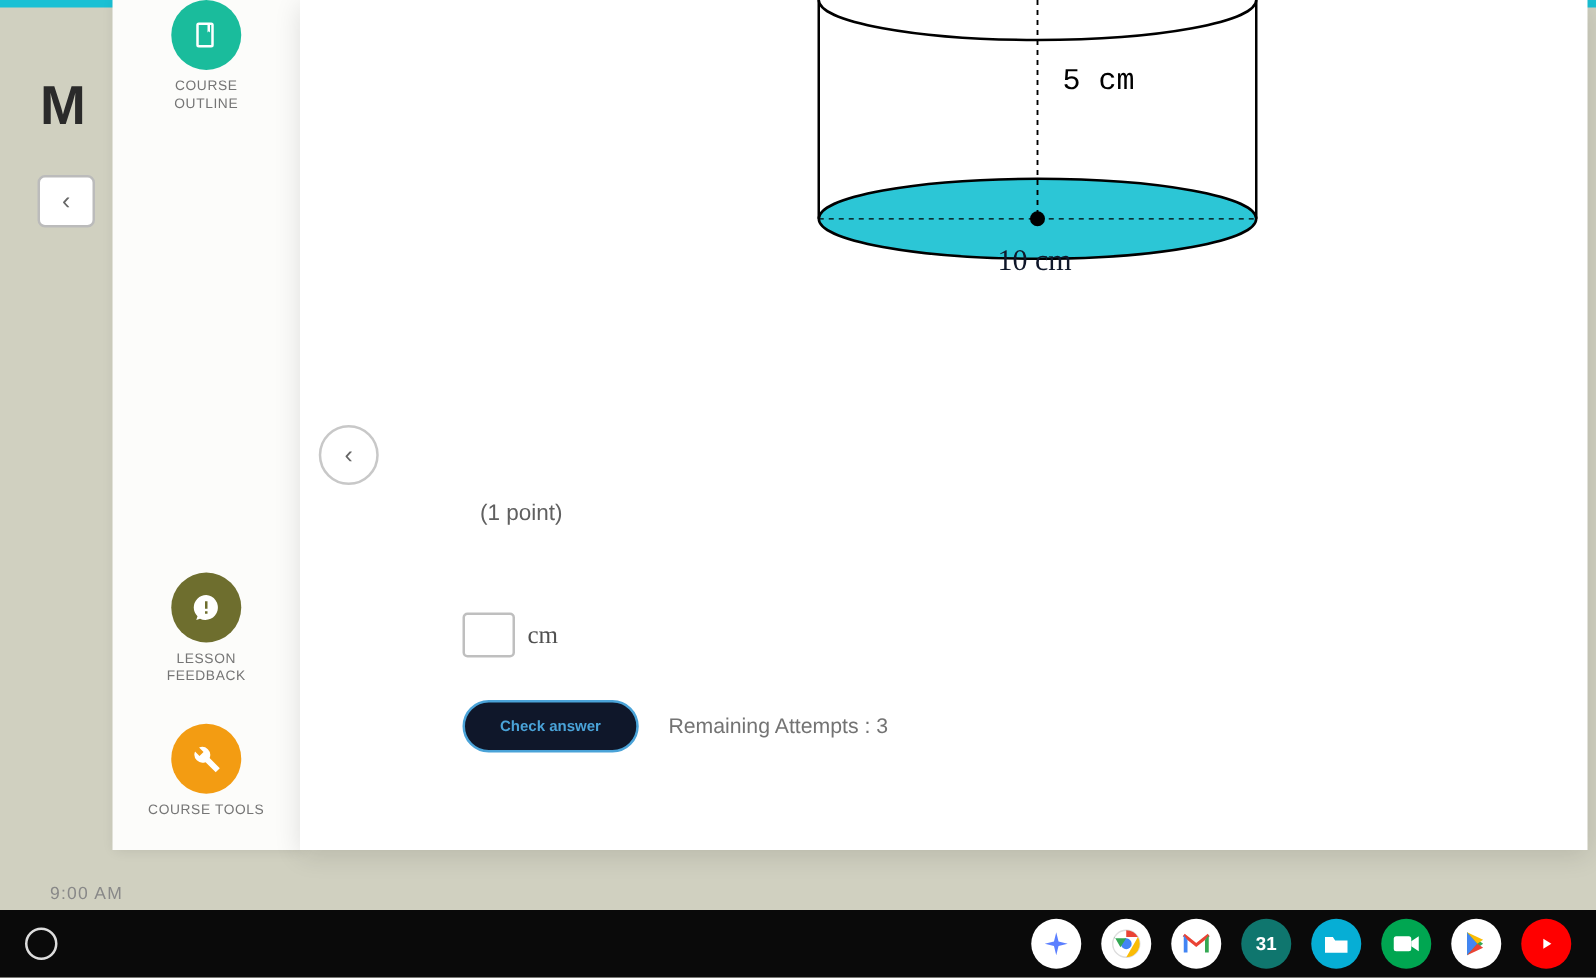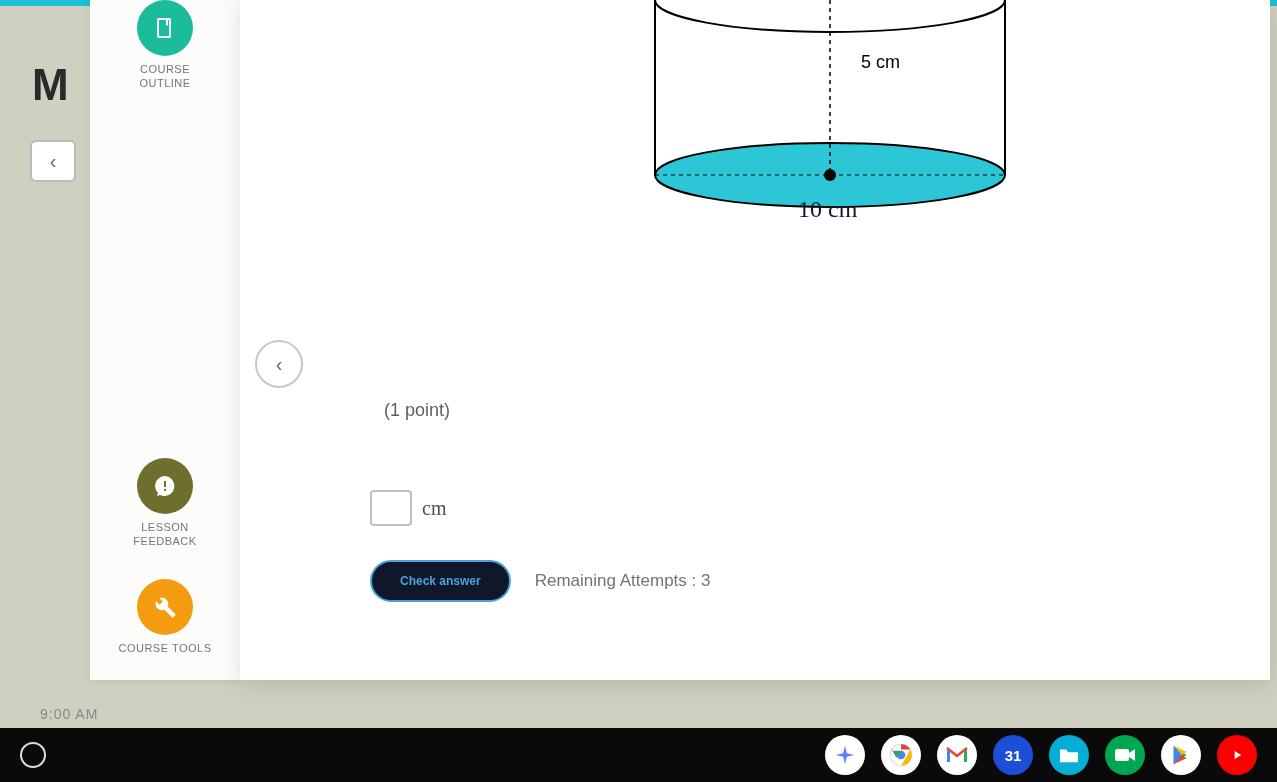--- a/index.html
+++ b/index.html
@@ -279,21 +279,21 @@
 
         <line x1="200" y1="0" x2="200" y2="175" stroke="#000" stroke-width="1.5" stroke-dasharray="4 4"></line>
 
         <line x1="25" y1="175" x2="375" y2="175" stroke="#000" stroke-width="1" stroke-dasharray="4 4"></line>
 
         <circle cx="200" cy="175" r="6" fill="#000"></circle>
 
         <text x="220" y="70" font-family="serif" font-size="26" fill="#000"></text>
         <text x="170" y="202" font-family="serif" font-size="24" fill="#000"></text>
       </svg>
-      <div style="position:absolute; left:220px; top:52px; font-family:Liberation Sans, sans-serif; font-size:18px;margin-left:11px;">5 cm</div>
+      <div style="position:absolute; left:220px; top:52px; font-family:Liberation Mono, monospace; font-size:24px;">5 cm</div>
       <div style="position:absolute; left:168px; top:196px; font-family:'Times New Roman',serif; font-size:24px; color:#0f172a;">10 cm</div>
     </div>
 
     <div class="points">(1 point)</div>
 
     <div class="answer-row">
       <input class="answer-input" type="text" value="" style="">
       <span class="unit">cm</span>
     </div>
 
@@ -324,21 +324,21 @@
         </svg>
     </div>
     <div class="t-icon" style="background:#fff; color:#ea4335; position:relative;">
       <svg width="24" height="18" viewBox="0 0 24 18">
           <path d="M2 2h20v14H2z" fill="#fff"></path>
           <path d="M2 2l10 8 10-8" stroke="#ea4335" stroke-width="2.5" fill="none"></path>
           <path d="M2 2v14h3V6" fill="#4285f4"></path>
           <path d="M22 2v14h-3V6" fill="#34a853"></path>
         </svg>
     </div>
-    <div class="t-icon" style="background:#1d4ed8; color:#fff; font-size:15px;">31</div>
+    <div class="t-icon" style="background:#0f766e; color:#fff; font-size:15px;">31</div>
     <div class="t-icon" style="background:#06aed5;">
       <svg width="22" height="18" viewBox="0 0 24 20">
           <path d="M2 4h7l2 3h11v11H2z" fill="#fff"></path>
         </svg>
     </div>
     <div class="t-icon" style="background:#00a651;">
       <svg width="24" height="16" viewBox="0 0 24 16">
           <rect x="2" y="2" width="14" height="12" rx="2" fill="#fff"></rect>
           <path d="M16 6l6-4v12l-6-4z" fill="#fff"></path>
         </svg>

